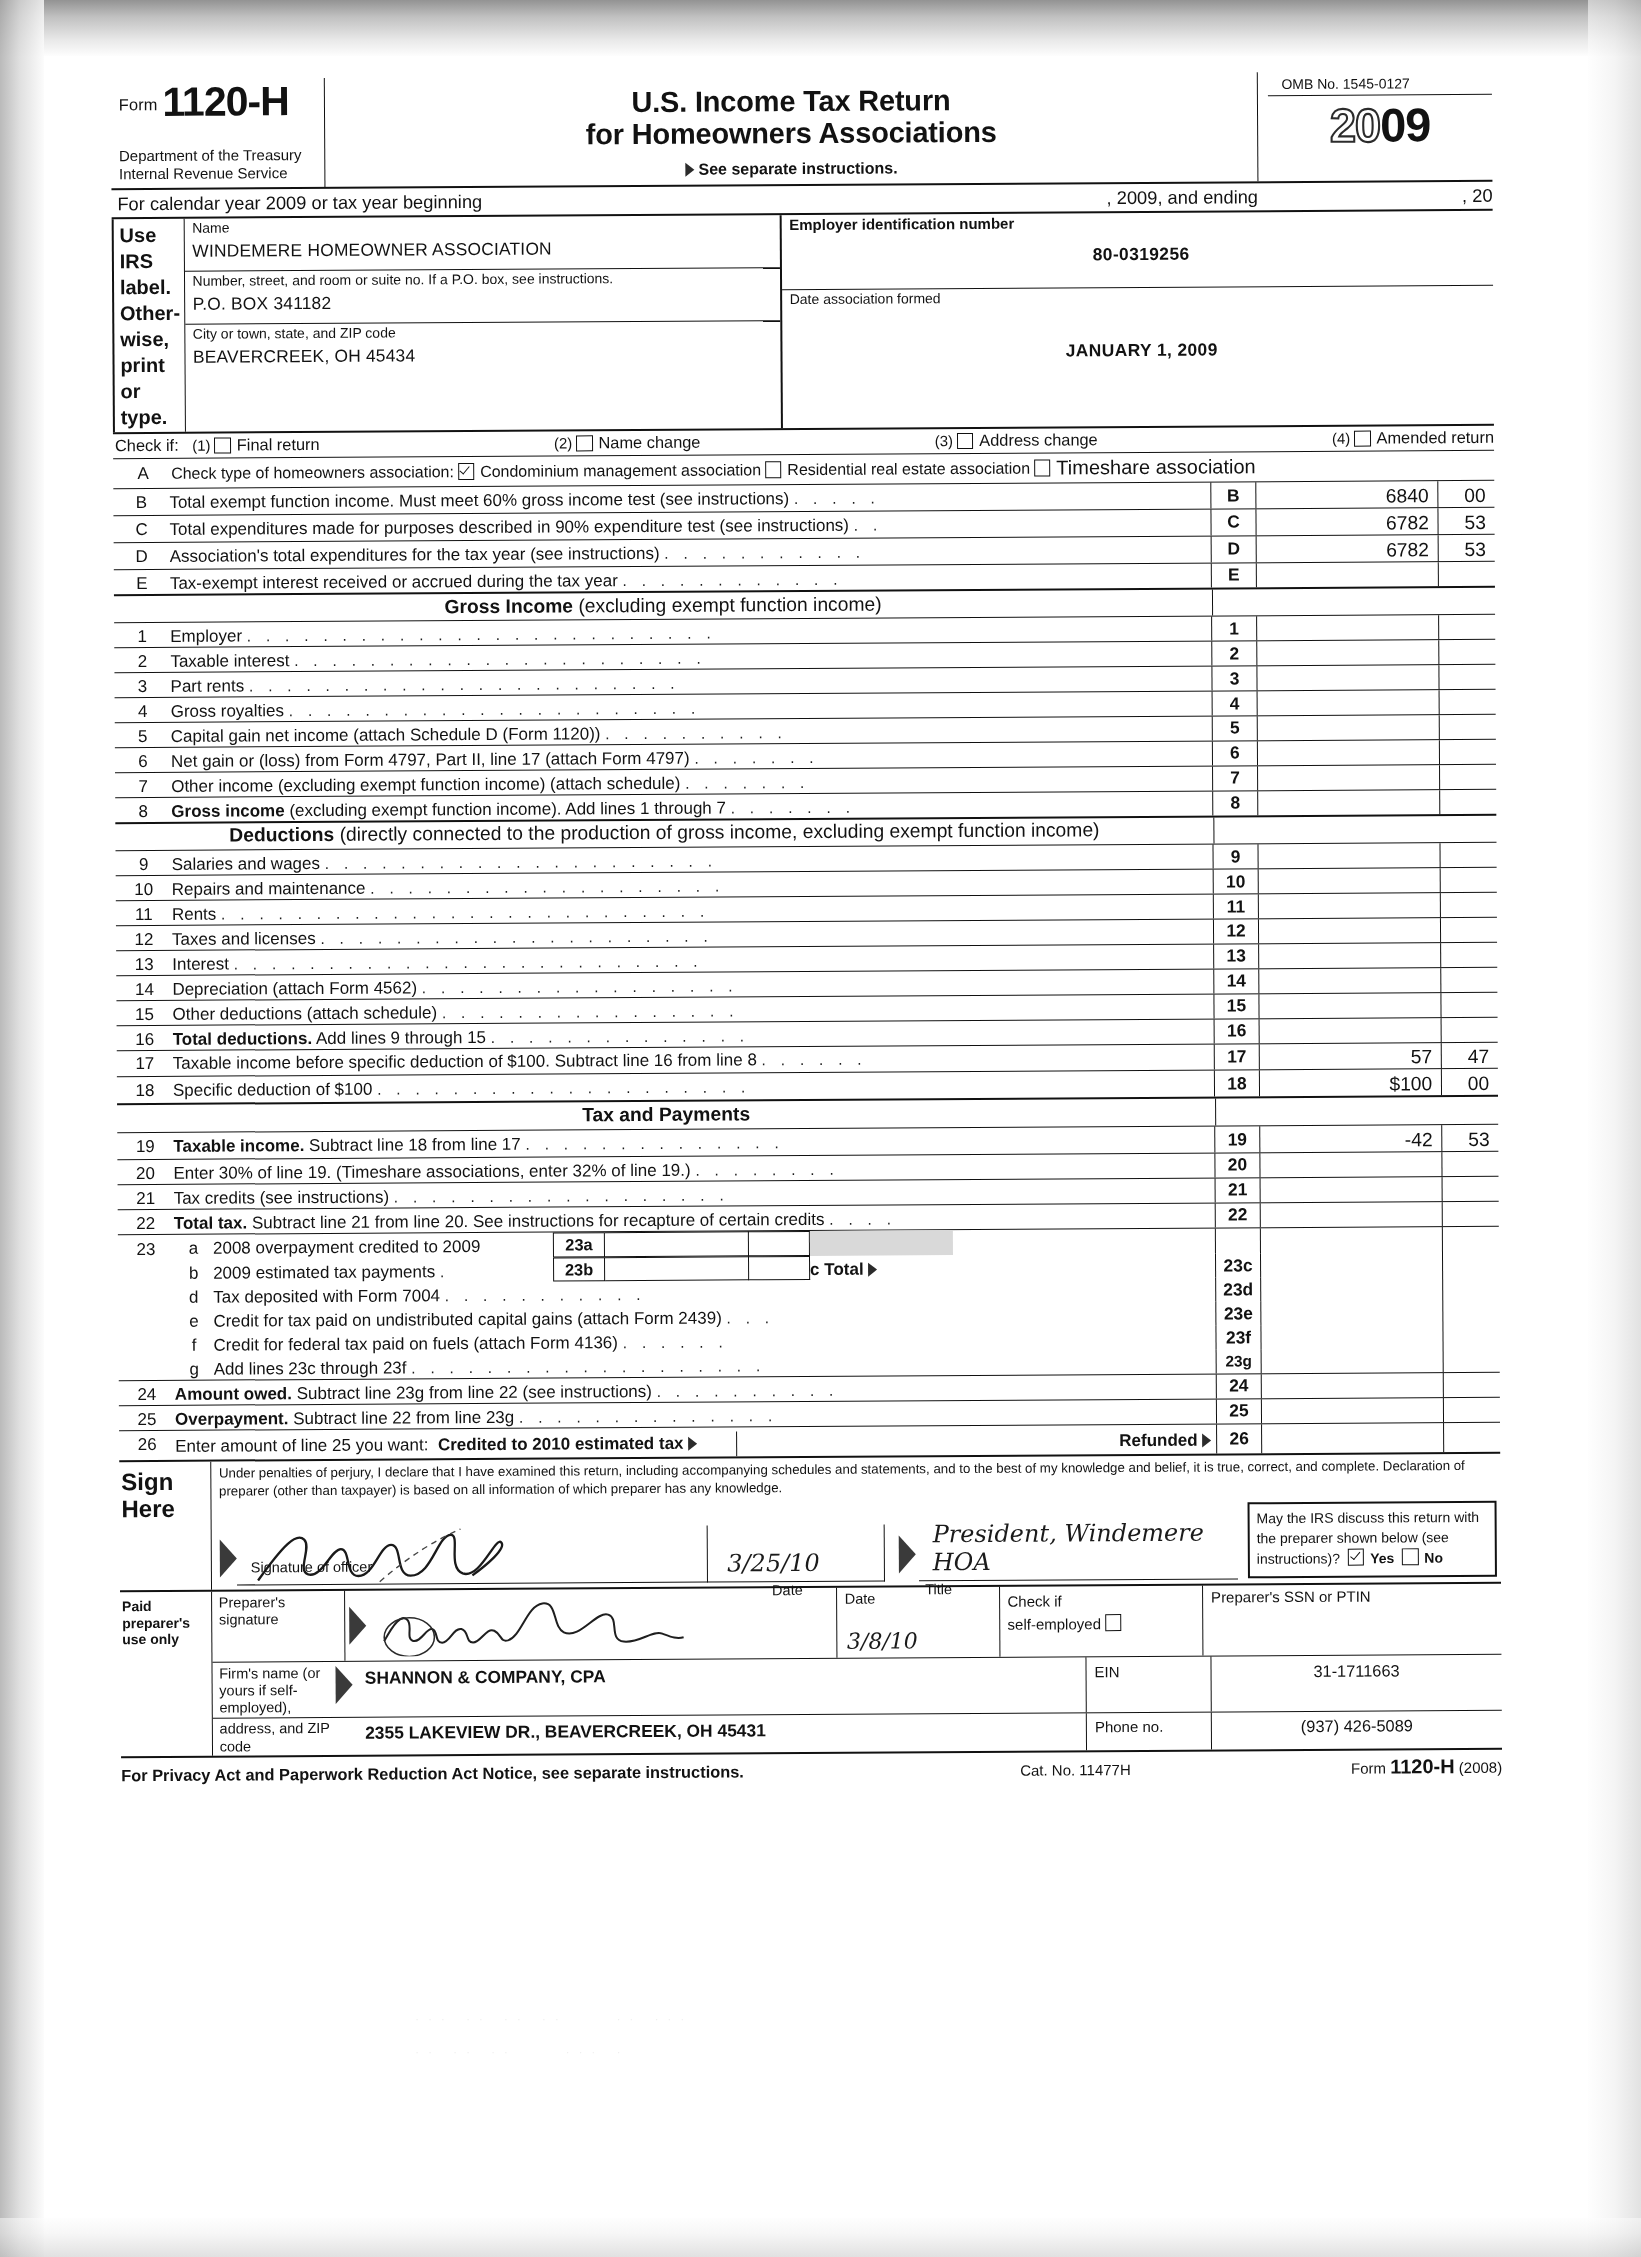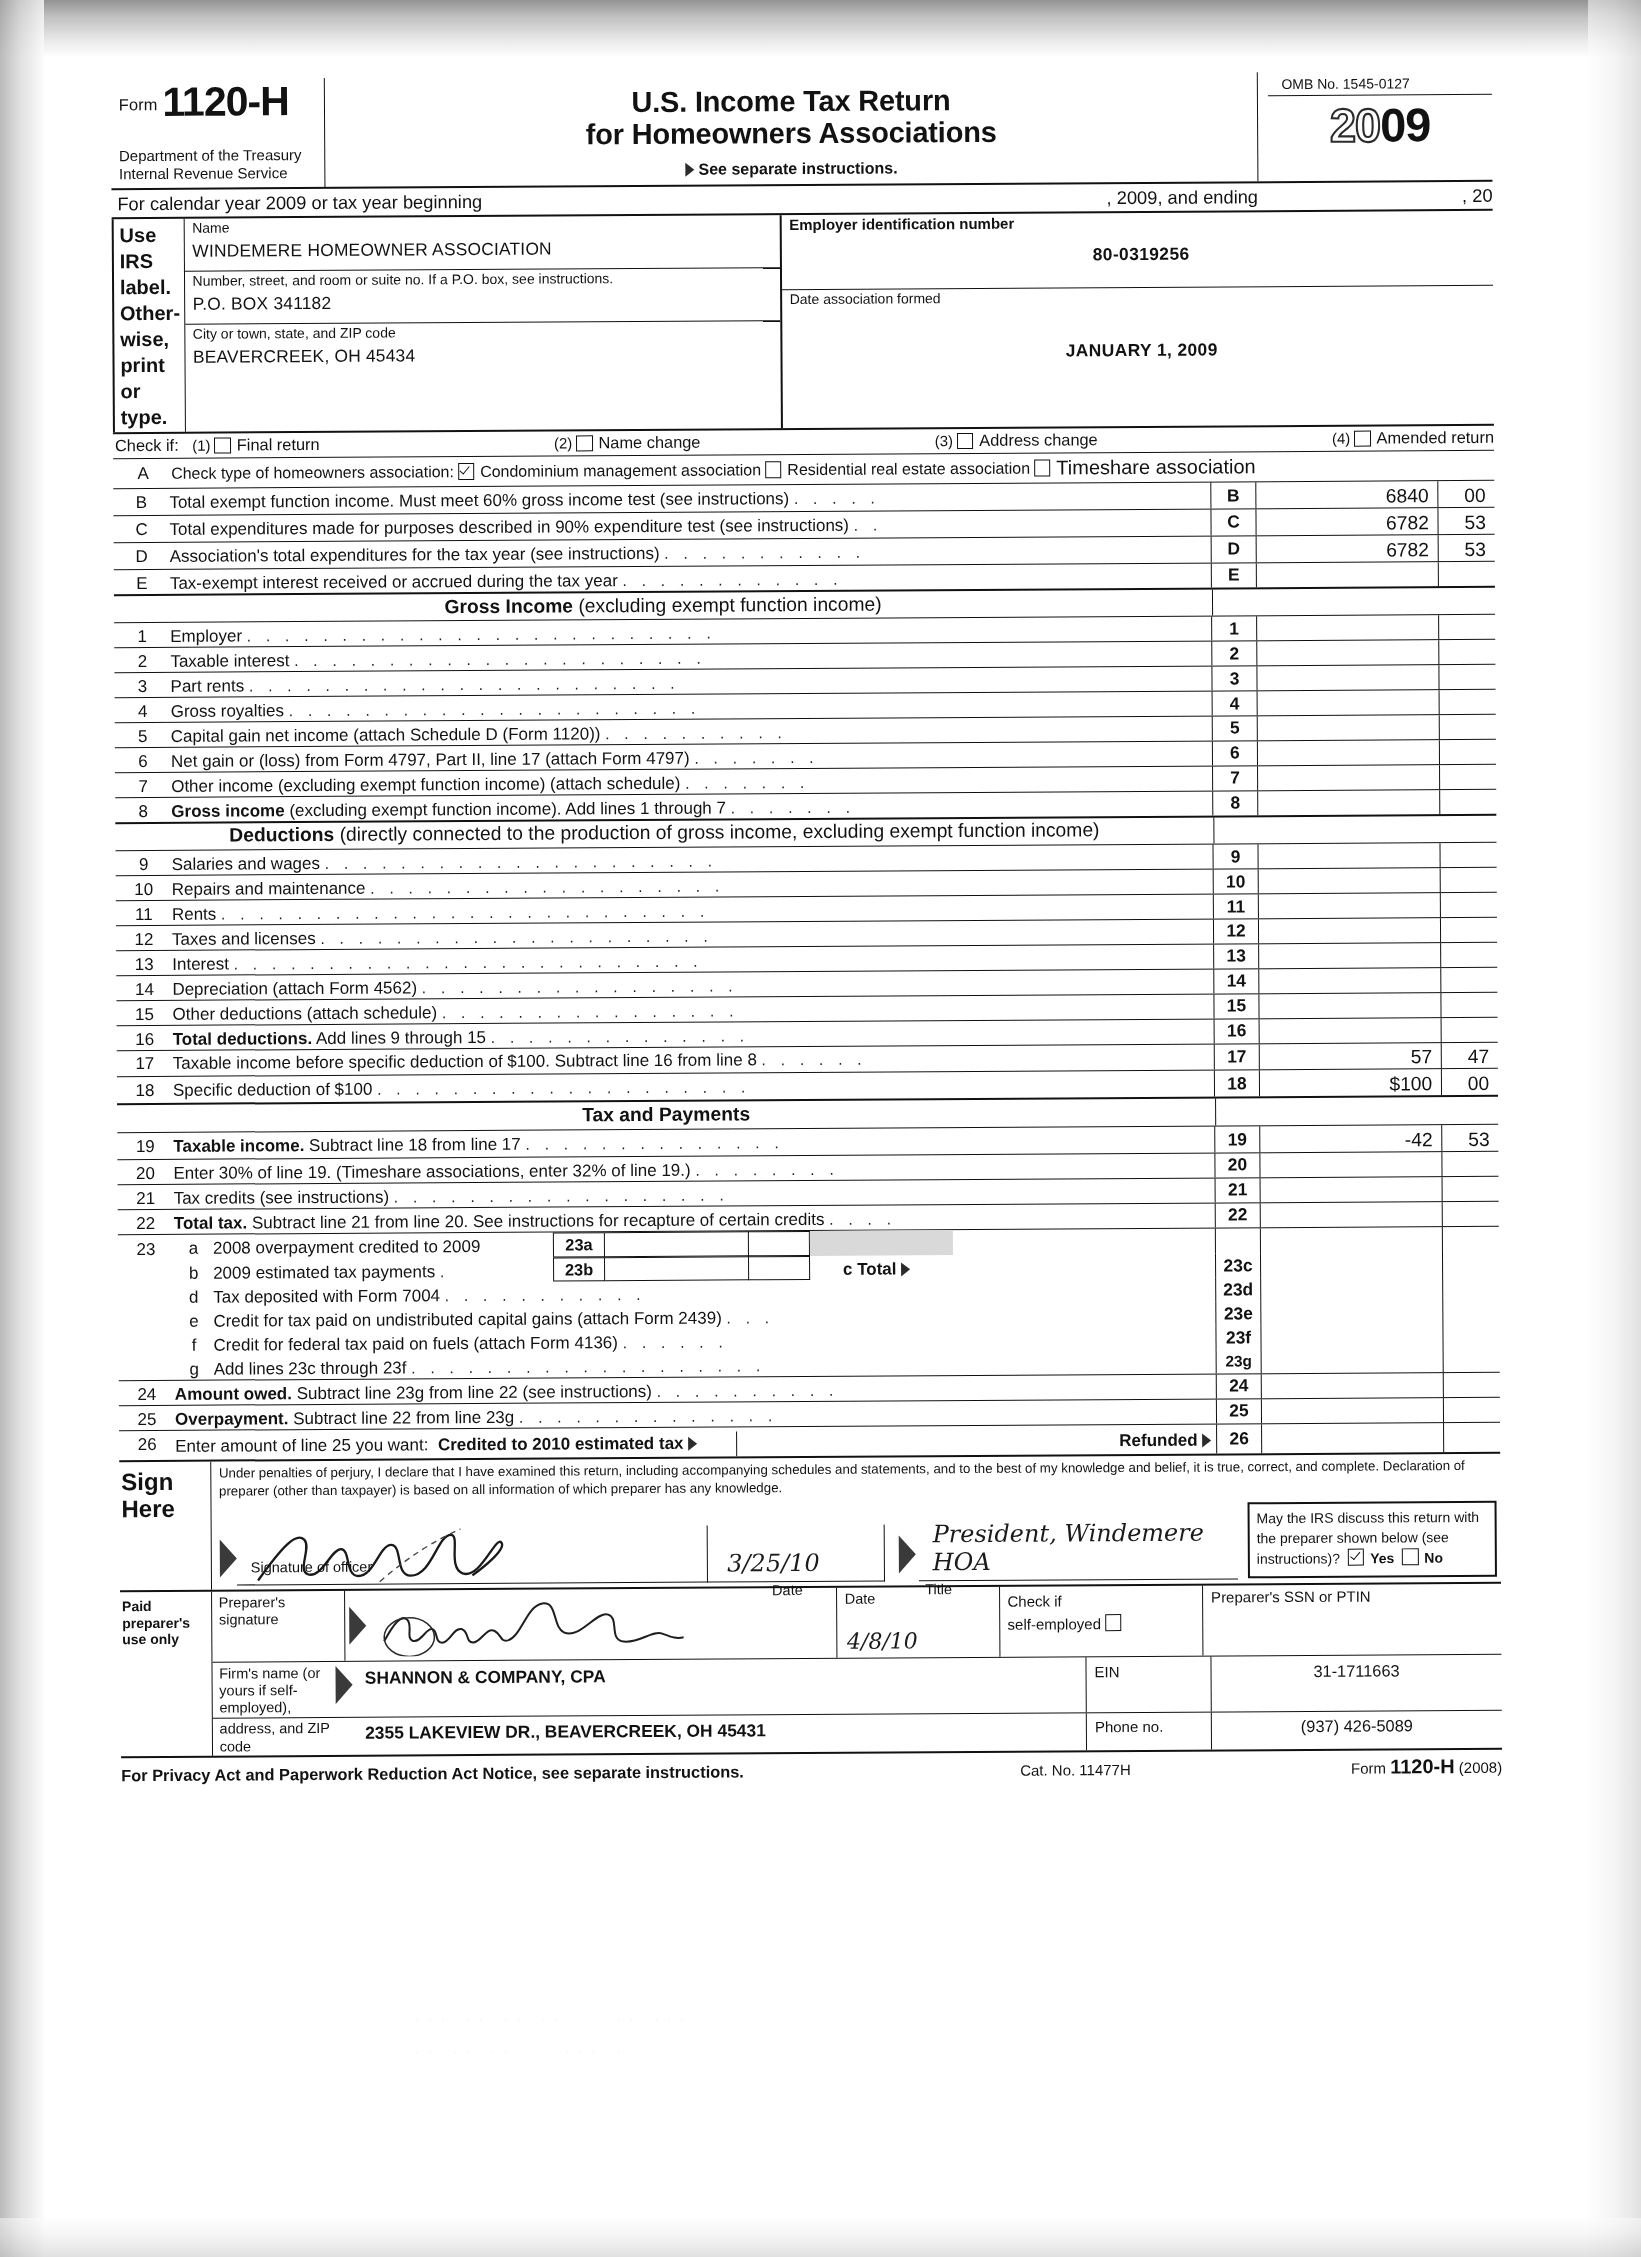--- a/index.html
+++ b/index.html
@@ -98,21 +98,21 @@
   .secA{border-bottom:1.4px solid #111;}
 
   
   .sub{display:flex;align-items:stretch;}
   .sub .alpha{width:39px;font-size:17px;text-align:center;padding-top:3.9px;flex:none;}
   .sub .stxt{width:340px;font-size:17px;padding-top:3.9px;flex:none;}
   .subbox{width:50px;border:1.4px solid #111;border-right:1.4px solid #111;font-size:16.4px;font-weight:bold;
           text-align:center;flex:none;display:flex;align-items:center;justify-content:center;}
   .subamt{width:143px;border:1.4px solid #111;border-left:none;flex:none;}
   .subcents{width:60px;border:1.4px solid #111;border-left:none;flex:none;}
-  .ctot{width:133px;font-size:17px;text-align:center;padding:3.9px 9.7px 0 0;flex:none;font-weight:bold;}
+  .ctot{width:133px;font-size:17px;text-align:left;padding:3.9px 9.7px 0 0;flex:none;font-weight:bold;}
   .grayfill{background:#d9d9d9;}
 
   
   .sigwrap{display:flex;border-top:2.3px solid #111;}
   .sigl{width:89px;font-size:24px;font-weight:bold;line-height:1.12;padding:7.7px 0 0 1.9px;flex:none;}
   .sigr{flex:1;border-left:1.7px solid #111;}
   .perj{font-size:13.3px;line-height:1.3;padding:3.9px 5.8px 2.9px 7.7px;}
   .sigline{display:flex;align-items:flex-end;padding:0 0 0 7.7px;height:83px;position:relative;}
   .sigfield{flex:1;border-bottom:1.5px solid #111;position:relative;height:56px;}
   .sigcap{font-size:14.5px;position:absolute;left:5.8px;top:57px;}
@@ -618,21 +618,21 @@
           </div>
           <div class="ppsig">
             <span class="arrow-big" style="position:absolute;left:3.9px;top:15.4px;"></span>
             <svg width="425" height="58" viewBox="0 0 440 60" style="position:absolute;left:35px;top:7.7px;">
               <path d="M4 44 C14 26, 22 16, 28 22 C34 28, 26 42, 34 44 C42 46, 48 30, 54 32 C60 34, 56 46, 64 46 C72 46, 76 30, 84 32 C92 34, 88 46, 96 46 C104 46, 110 30, 118 34 C126 38, 124 46, 132 44 C146 40, 152 8, 168 6 C184 4, 178 30, 190 36 C206 44, 224 14, 236 18 C248 22, 236 44, 252 46 C268 48, 282 34, 292 38 C300 41, 306 44, 314 42" fill="none" stroke="#1f1f1f" stroke-width="2.1"></path>
               <ellipse cx="30" cy="40" rx="26" ry="20" fill="none" stroke="#2a2a2a" stroke-width="1.6"></ellipse>
             </svg>
           </div>
           <div class="ppdate">
             <span>Date</span>
-            <span class="hw" style="left:9.7px;bottom:3.9px;font-size:22px;">4/8/10</span>
+            <span class="hw" style="left:9.7px;bottom:3.9px;font-size:22px;">3/8/10</span>
           </div>
           <div class="ppchk">
             <div>Check if</div>
             <div><span>self-employed</span><span class="box"></span></div>
           </div>
           <div class="ppssn">
             <span>Preparer's SSN or PTIN</span>
           </div>
         </div>
         <div class="pprow">

